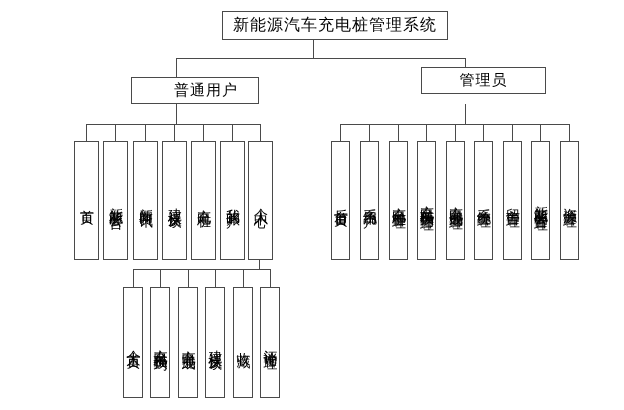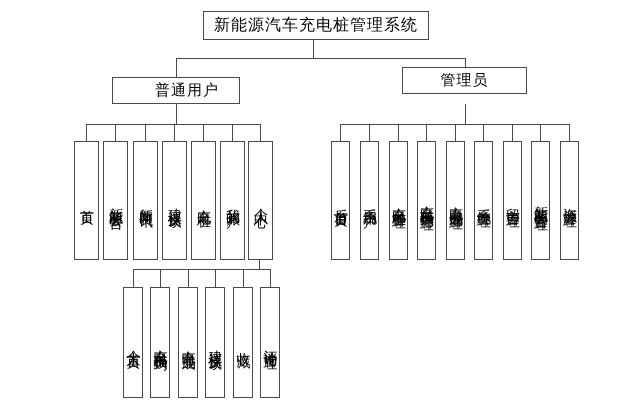--- a/index.html
+++ b/index.html
@@ -23,20 +23,21 @@
     background: #ffffff;
     display: flex;
     align-items: center;
     justify-content: center;
     text-align: center;
   }
   .h-node {
     font-size: 15px;
     letter-spacing: 1px;
     white-space: nowrap;
+    margin-left: 19px;
   }
   .title-node {
     font-size: 16px;
   }
   .v-node span {
     writing-mode: vertical-rl;
     text-orientation: upright;
     letter-spacing: 2px;
     font-size: 14px;
     line-height: 1;

